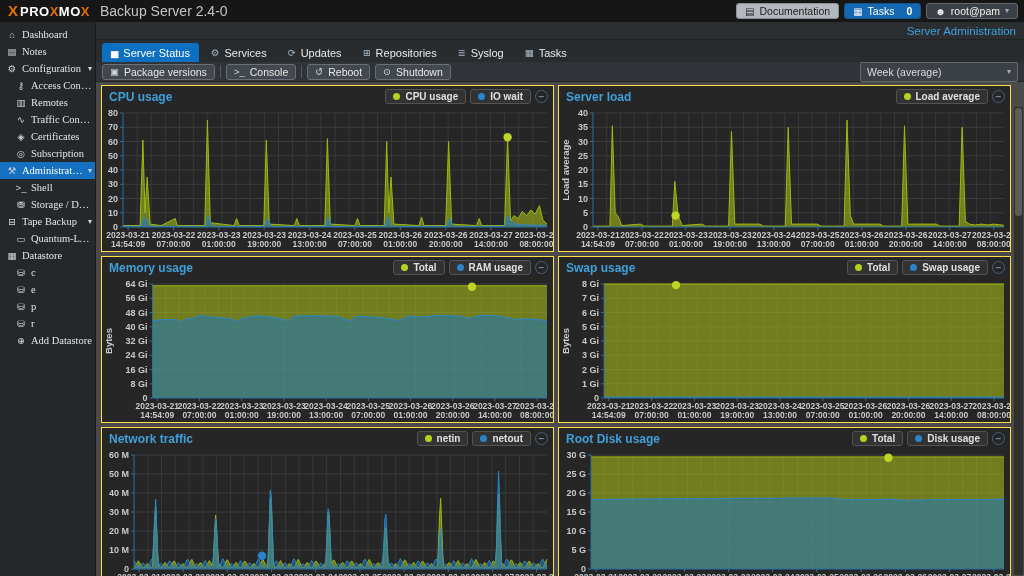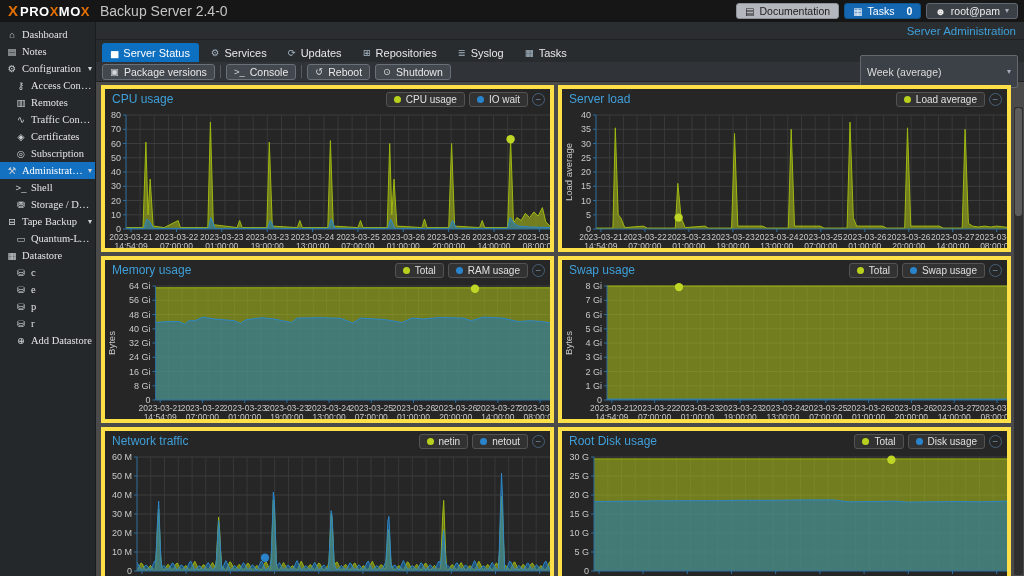--- a/index.html
+++ b/index.html
@@ -40,28 +40,28 @@
        border-radius:3px 3px 0 0;cursor:pointer;}
   .tab .ic{font-size:9.5px;color:#a6b6c3;}
   .tab.active{background:#0d6fc0;color:#fff;}
   .tab.active .ic{color:#fff;}
   .toolbar{height:20px;background:#303438;display:flex;align-items:center;gap:5px;padding:0 6px;
            border-bottom:1px solid #232323;}
   .t-btn{height:16px;display:flex;align-items:center;gap:5px;padding:0 7px;border-radius:3px;
          background:#43484e;border:1px solid #6a7077;font-size:10.5px;color:#e8e8e8;cursor:pointer;}
   .t-btn .ic{font-size:9.5px;color:#d6d9dc;}
   .t-sep{width:1px;height:13px;background:#565b60;}
-  .range-select{margin-left:auto;width:158px;height:33px;background:#3c4147;border:1px solid #65696e;
+  .range-select{margin-left:auto;width:158px;height:20px;background:#3c4147;border:1px solid #65696e;
                 border-radius:2px;display:flex;align-items:center;padding:0 6px;font-size:10.5px;
                 color:#dcdcdc;cursor:pointer;}
   .range-select .caret{margin-left:auto;}
   
   .panels{flex:1;display:grid;grid-template-columns:1fr 1fr;grid-auto-rows:167px;gap:4px;
           padding:3px 13px 0 5px;overflow:hidden;}
-  .panel{background:#262626;border:4px solid #fde047;display:flex;flex-direction:column;min-width:0;}
+  .panel{background:#262626;border:1px solid #fde047;display:flex;flex-direction:column;min-width:0;font-weight:bold;}
   .p-hd{height:21px;display:flex;align-items:center;padding:0 5px 0 7px;gap:4px;}
   .p-title{font-size:12px;color:#3f9fd9;margin-right:auto;white-space:nowrap;}
   .chip{display:flex;align-items:center;gap:5px;background:#323232;border:1px solid #535353;
         border-radius:3px;height:15px;padding:0 7px;font-size:10px;color:#e0e0e0;cursor:pointer;}
   .chip .dot{width:7px;height:7px;border-radius:50%;}
   .p-collapse{width:13px;height:13px;border:1px solid #46607a;border-radius:50%;color:#6f8ca8;
               font-size:10px;line-height:11px;text-align:center;cursor:pointer;flex:none;}
   .chart{display:block;width:100%;height:143px;}
   
   .scrollbar{position:absolute;right:1px;top:85px;bottom:1px;width:9px;background:#2f2f2f;border-radius:2px;}

